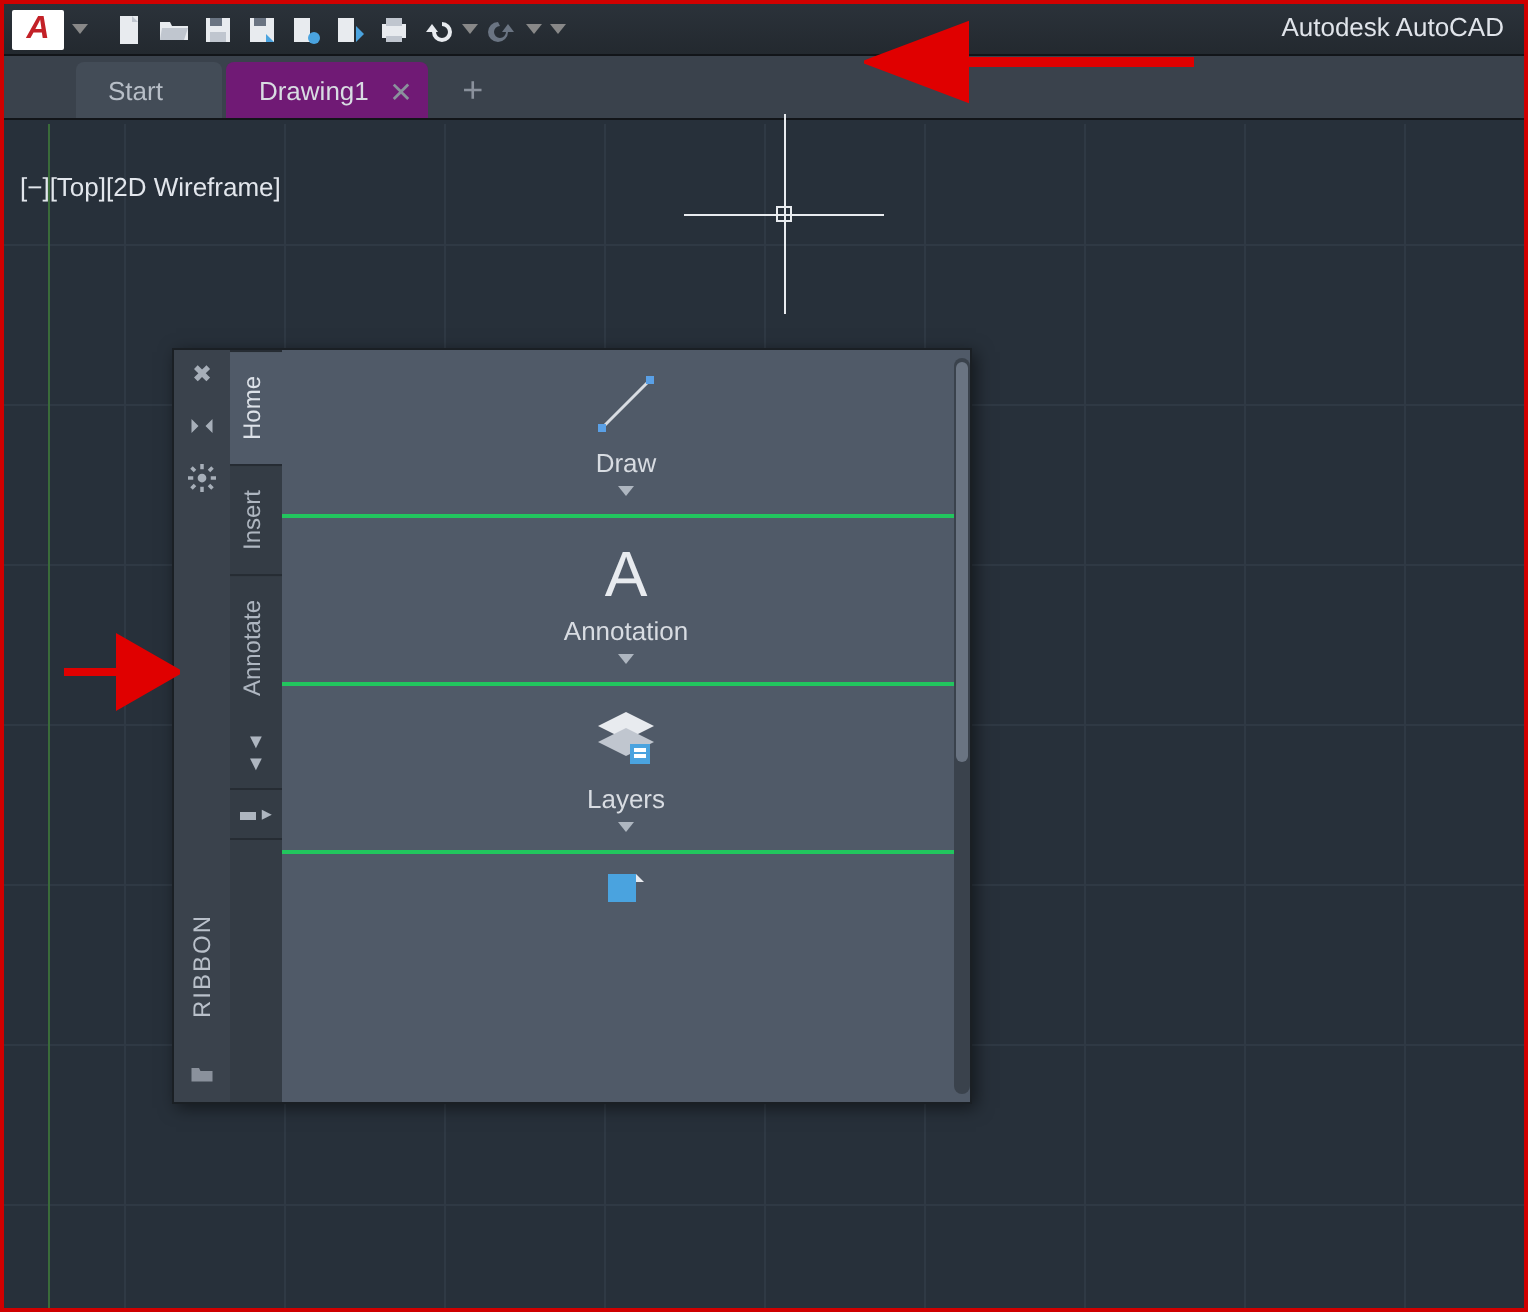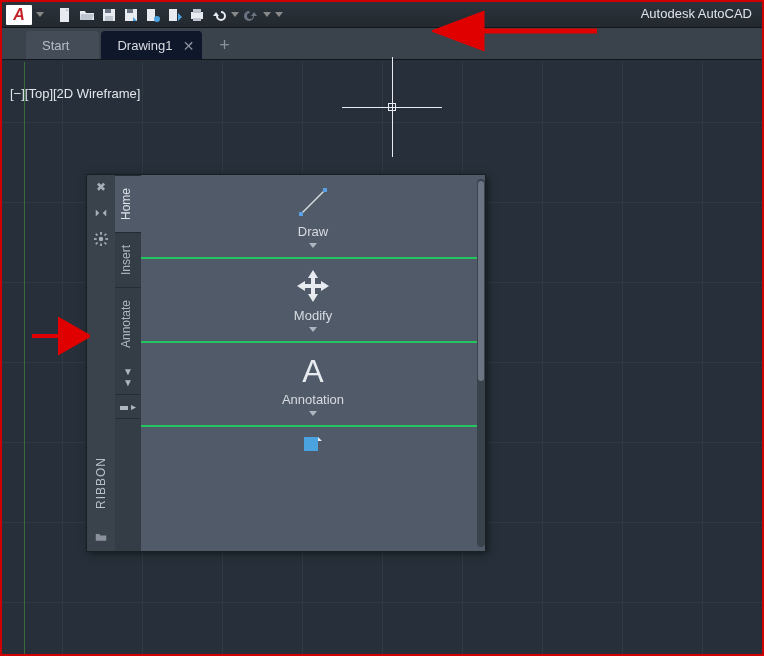--- a/index.html
+++ b/index.html
@@ -42,36 +42,36 @@
   .qa-dropdown { width:0;height:0;border-left:4px solid transparent;border-right:4px solid transparent;border-top:5px solid #888; margin-left:4px;}
   .qat { display:flex; gap:0; margin-left:10px; }
   .qat-item { width:22px; height:20px; display:flex; align-items:center; justify-content:center; cursor:pointer; }
   .qat-item svg { width:16px; height:16px; }
   .title-text { position:absolute; right:10px; top:4px; color:#e0e4ea; font-size:13px;margin-left:40px; }
   
   .tabbar {
     height: 32px;
     background:#3a424c;
     display:flex; align-items:flex-end;
-    padding-left:24px;
+    padding-left:36px;
     border-bottom:1px solid #121519;
   }
   .doc-tab {
     height:28px;
     padding:0 30px 0 16px;
     display:flex; align-items:center;
     color:#b7bec7;
     font-size:13px;
     border-radius:4px 4px 0 0;
     margin-right:2px;
     position:relative;
     cursor:pointer;
   }
   .doc-tab.inactive { background:#434c57; }
-  .doc-tab.active { background:#0f172a; color:#d8dce2; }
+  .doc-tab.active { background:#701a75; color:#d8dce2; }
   .tab-close { position:absolute; right:8px; top:7px; color:#8a919c; font-size:14px; cursor:pointer;}
   .new-tab { width:24px;height:24px;display:flex;align-items:center;justify-content:center;color:#8a919c;font-size:18px;cursor:pointer;margin-left:8px;margin-bottom:2px;}
   
   .vp-label { position:absolute; left:8px; top:84px; color:#e2e6ec; font-size:13px; }
   
   .crosshair { position:absolute; left:390px; top:105px; }
   .crosshair .h { position:absolute; width:100px; height:1px; background:#e8ebef; left:-50px; top:0;}
   .crosshair .v { position:absolute; width:1px; height:100px; background:#e8ebef; left:0; top:-50px;}
   .crosshair .box { position:absolute; width:8px;height:8px;border:1px solid #e8ebef; left:-4px; top:-4px;}
   
@@ -272,40 +272,37 @@
             <rect x="4" y="28" width="4" height="4" fill="#5aa0e6"></rect>
             <rect x="28" y="4" width="4" height="4" fill="#5aa0e6"></rect>
           </svg>
       </div>
       <div class="label">Draw</div>
       <div class="expander"></div>
     </div>
     <div class="panel-item">
       <div class="icon-large">
         <svg viewBox="0 0 36 36">
-            <g fill="#e8ebef">
-              <polygon points="18,2 13,10 23,10"></polygon>
-              <polygon points="18,34 13,26 23,26"></polygon>
-              <polygon points="2,18 10,13 10,23"></polygon>
-              <polygon points="34,18 26,13 26,23"></polygon>
-              <rect x="16" y="8" width="4" height="20"></rect>
-              <rect x="8" y="16" width="20" height="4"></rect>
-            </g>
+            <text x="18" y="30" text-anchor="middle" font-size="32" font-family="Arial" fill="#e8ebef">A</text>
           </svg>
       </div>
-      <div class="label">Modify</div>
+      <div class="label">Annotation</div>
       <div class="expander"></div>
     </div>
     <div class="panel-item">
       <div class="icon-large">
         <svg viewBox="0 0 36 36">
-            <text x="18" y="30" text-anchor="middle" font-size="32" font-family="Arial" fill="#e8ebef">A</text>
+            <polygon points="18,4 32,11 18,18 4,11" fill="#e8ebef"></polygon>
+            <polygon points="18,12 32,19 18,26 4,19" fill="#c0c6cf"></polygon>
+            <rect x="20" y="20" width="10" height="10" fill="#4aa3df"></rect>
+            <rect x="22" y="22" width="6" height="2" fill="#fff"></rect>
+            <rect x="22" y="25" width="6" height="2" fill="#fff"></rect>
           </svg>
       </div>
-      <div class="label">Annotation</div>
+      <div class="label">Layers</div>
       <div class="expander"></div>
     </div>
     <div class="panel-item short">
       <div class="icon-large" style="width:22px;height:22px;">
         <svg viewBox="0 0 22 22">
             <rect x="2" y="4" width="14" height="14" fill="#4aa3df"></rect>
             <polygon points="16,4 20,8 16,8" fill="#e8ebef"></polygon>
           </svg>
       </div>
     </div>

